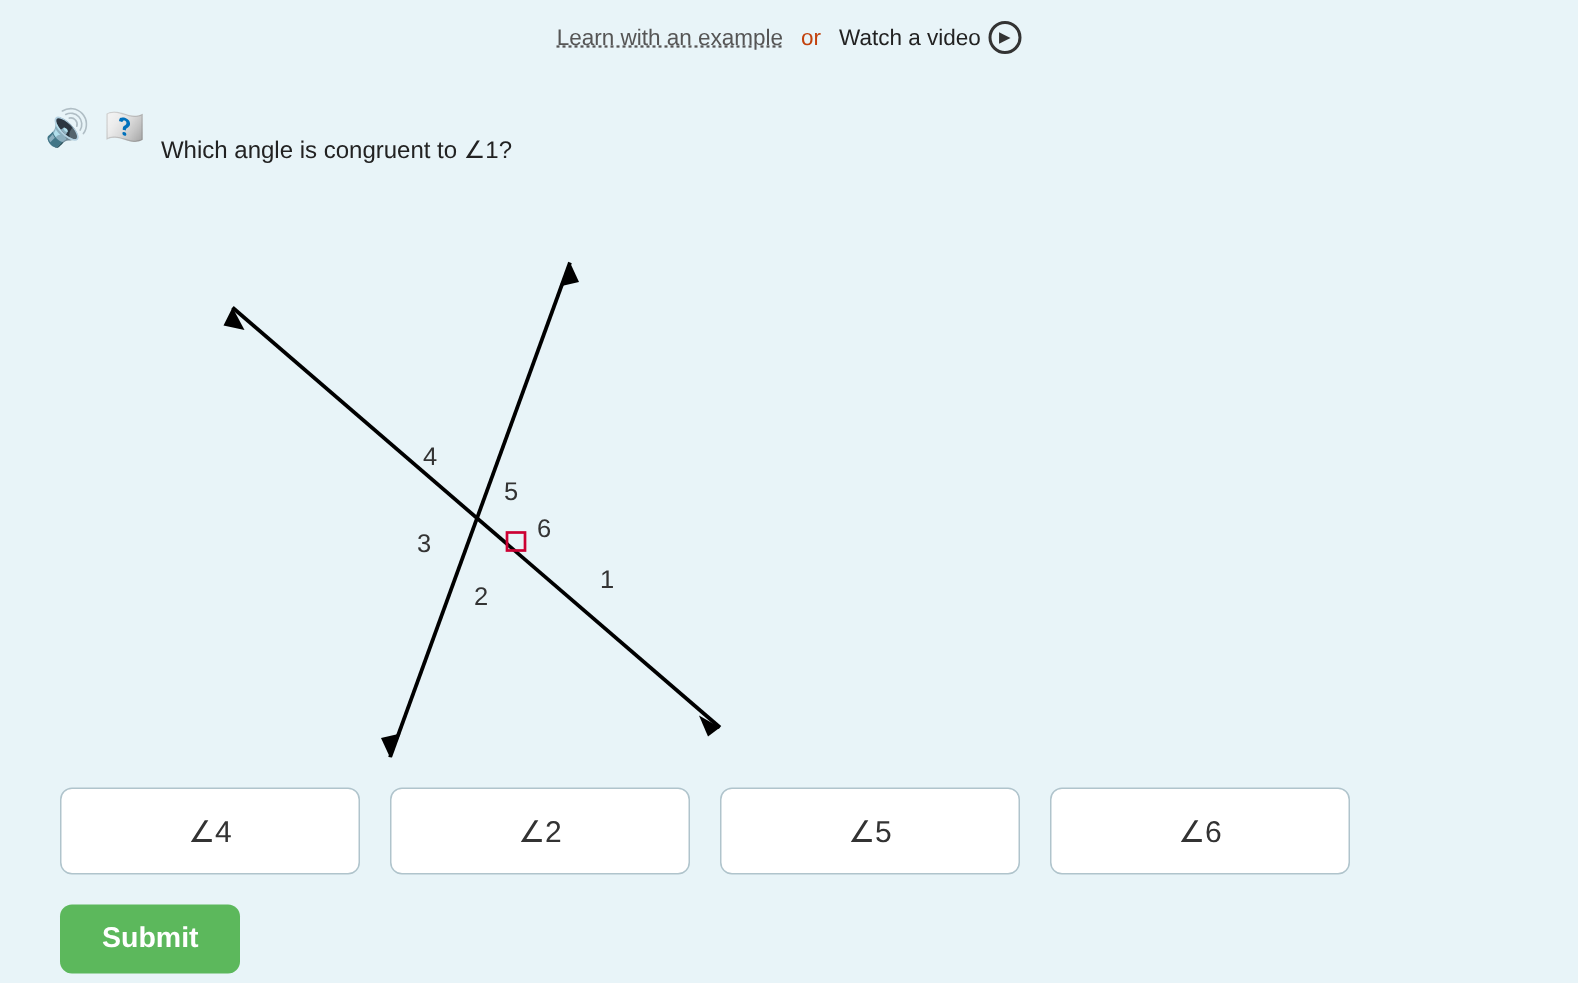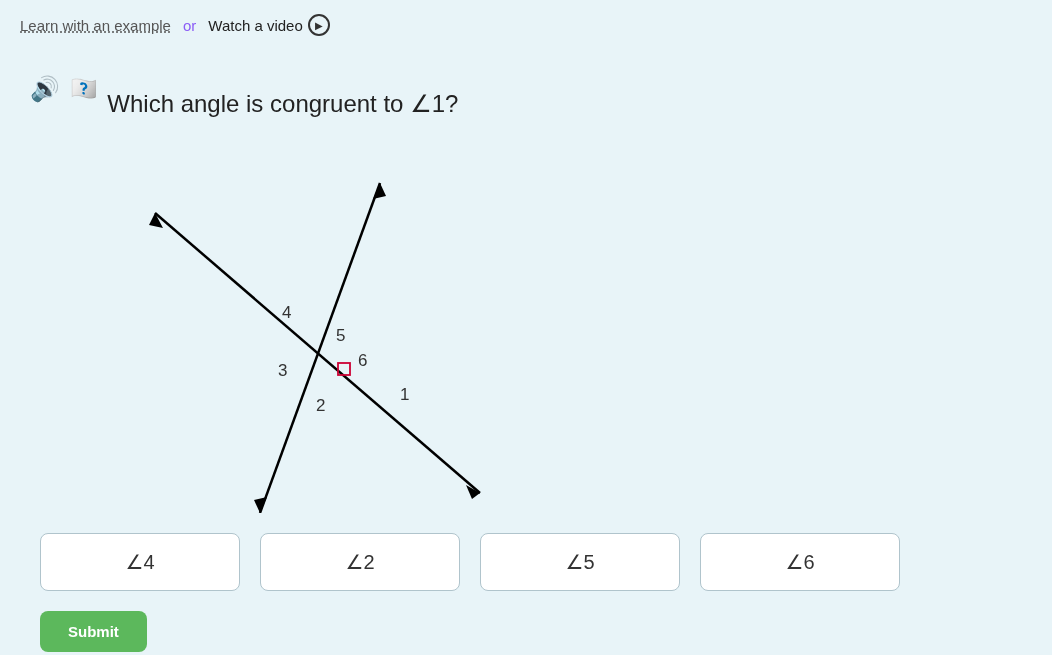--- a/index.html
+++ b/index.html
@@ -9,36 +9,36 @@
       height: 655px;
       background: #e8f4f8;
       font-family: Arial, sans-serif;
       overflow: hidden;
       position: relative;
     }
 
     .top-bar {
       display: flex;
       align-items: center;
-      justify-content: flex-start;
-      padding: 10px 20px;
+      justify-content: center;
+      padding: 10px 8px;
       height: 50px;
       background: #e8f4f8;
     }
 
     .learn-example {
       color: #555;
       font-size: 15px;
       margin-right: 12px;
       cursor: pointer;
       text-decoration: underline dotted;
     }
 
     .or-text {
-      color: #8b5cf6;
+      color: #c2410c;
       font-size: 15px;
       margin-right: 12px;
     }
 
     .watch-video {
       display: flex;
       align-items: center;
       color: #222;
       font-size: 15px;
       font-weight: 400;
@@ -73,21 +73,21 @@
       color: #3b8fd4;
       font-size: 24px;
     }
 
     .translate-icon {
       font-size: 22px;
       color: #555;
     }
 
     .question-text {
-      font-size: 24px;
+      font-size: 16px;
       color: #222;
       font-weight: 400;
       margin-top: 30px;
     }
 
     .diagram-area {
       position: relative;
       width: 480px;
       height: 380px;
       margin: 0 auto 20px 30px;
@@ -129,21 +129,21 @@
       justify-content: center;
       transition: background 0.15s;
     }
 
     .submit-btn {
       background: #5cb85c;
       color: white;
       border: none;
       border-radius: 8px;
       padding: 12px 28px;
-      font-size: 15px;
+      font-size: 19px;
       font-weight: 600;
       cursor: pointer;
       margin-left: 10px;
     }
   </style>
 </head>
 <body>
 
 <div class="top-bar">
   <span class="learn-example">Learn with an example</span>

